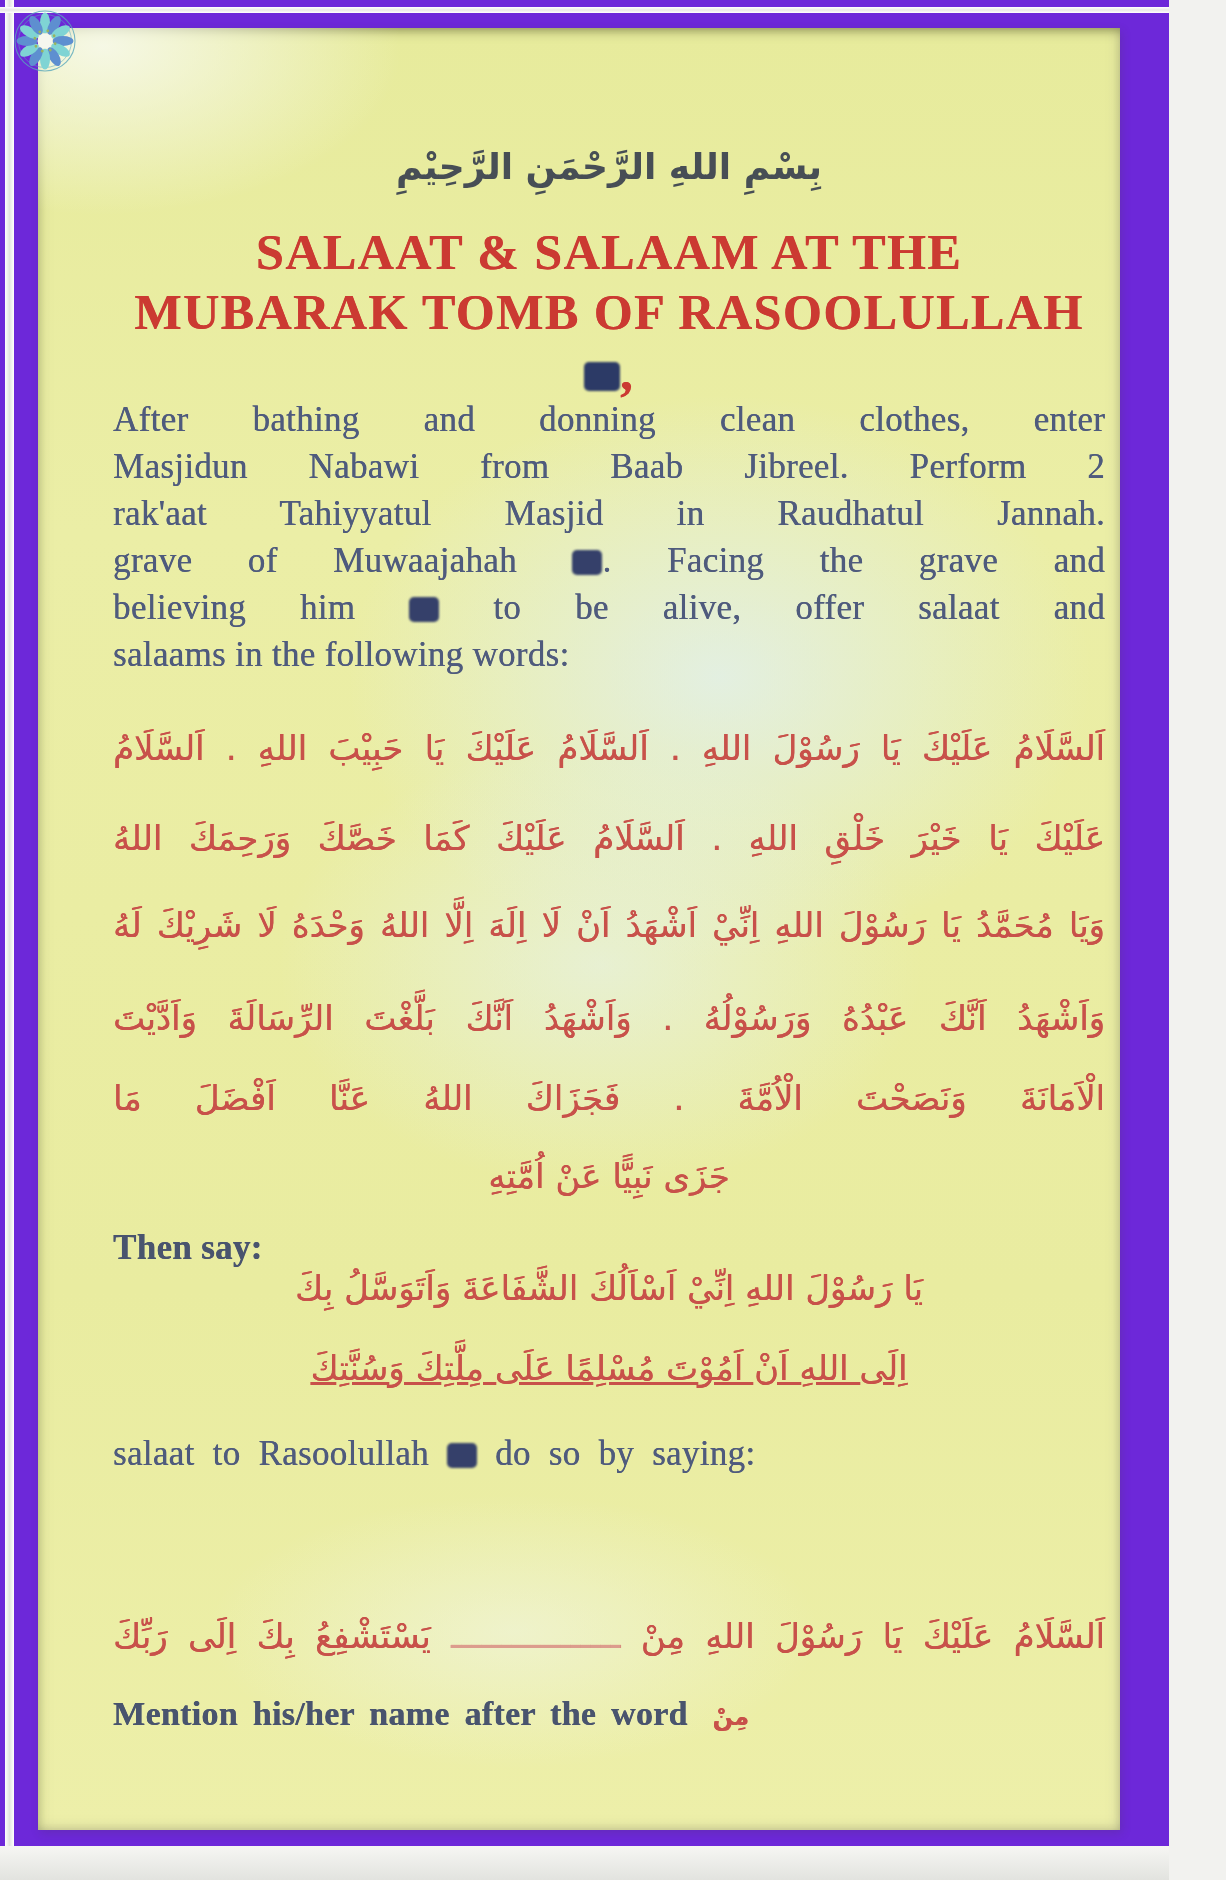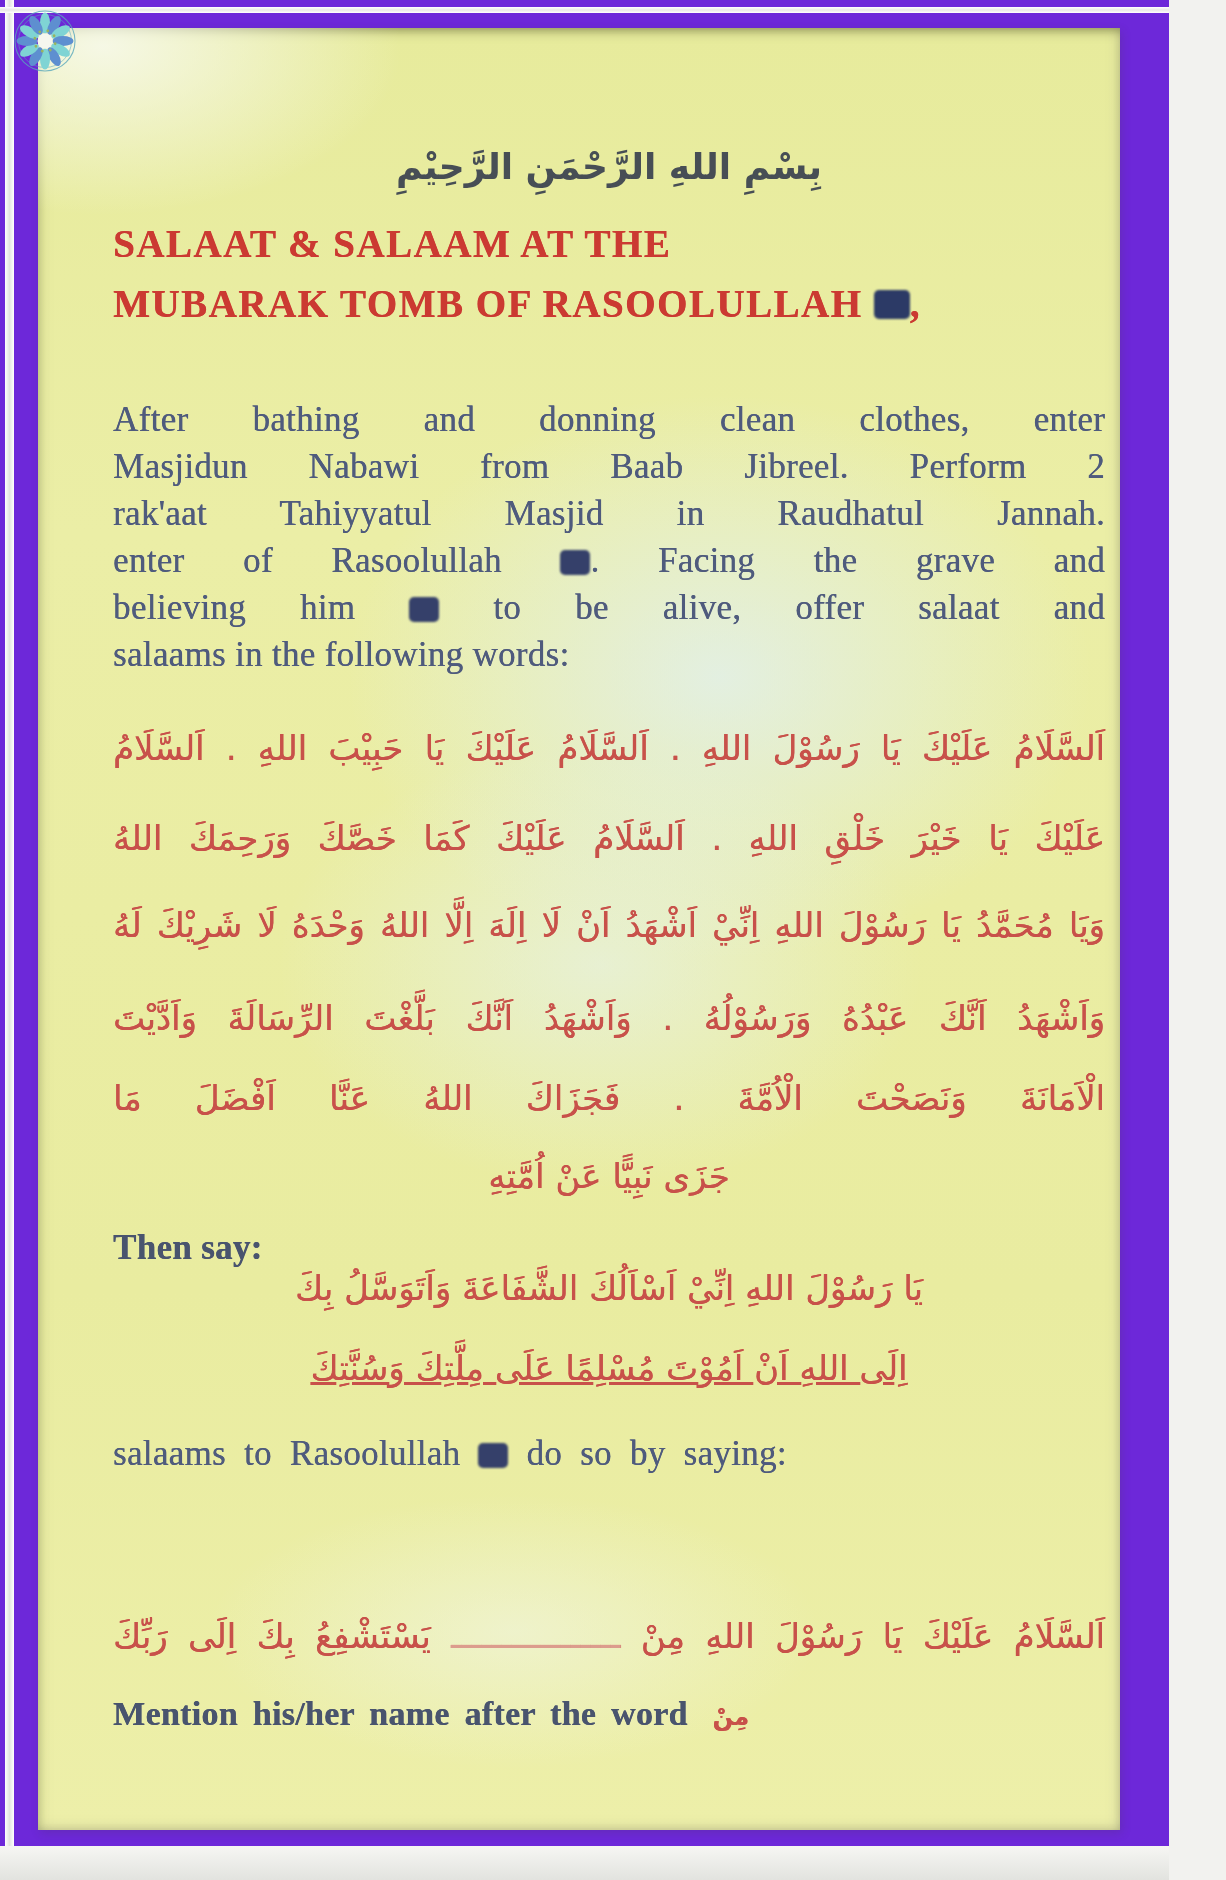--- a/index.html
+++ b/index.html
@@ -33,22 +33,22 @@
       radial-gradient(470px 210px at 44% 89%,rgba(242,247,240,.5) 0%,rgba(242,247,240,0) 65%);}
 
   
   .content{position:absolute;left:75px;top:0;width:992px;height:100%;
     filter:blur(.45px);}
   .abs{position:absolute;left:0;width:100%;}
 
   .bismillah{top:118px;text-align:center;font-family:"DejaVu Sans",sans-serif;
     font-size:36px;font-weight:bold;color:#474e55;letter-spacing:1px;}
 
-  .title{font-weight:bold;color:#cb3a32;letter-spacing:1.5px;
-    font-size:39px;line-height:60px;text-shadow:.4px 0 0 #cb3a32;}
+  .title{font-weight:bold;color:#cb3a32;text-align:center;letter-spacing:1.5px;
+    font-size:50px;line-height:60px;text-shadow:.4px 0 0 #cb3a32;margin-top:8px;}
   .title1{top:186px;}
   .title2{top:246px;}
 
   .en{color:#4f5b7d;font-size:35px;line-height:47px;text-shadow:.35px 0 0 currentColor;letter-spacing:.3px;}
   .jline{text-align:justify;text-align-last:justify;}
   .intro{top:368px;}
 
   .pbuh{display:inline-block;width:30px;height:25px;background:#35406a;border-radius:5px;
     vertical-align:-3px;filter:blur(1.1px);}
   .pbuh-title{width:36px;height:29px;background:#2c3a66;vertical-align:-2px;}
@@ -97,21 +97,21 @@
       <div class="abs title title2">
         <span>MUBARAK TOMB OF RASOOLULLAH</span>
         <span class="pbuh pbuh-title"></span><span>,</span>
       </div>
 
       <div class="abs en intro">
         <div class="jline">After bathing and donning clean clothes, enter</div>
         <div class="jline">Masjidun Nabawi from Baab Jibreel. Perform 2</div>
         <div class="jline">rak'aat Tahiyyatul Masjid in Raudhatul Jannah.</div>
         <div class="jline">
-          <span>enter of Rasoolullah</span>
+          <span>grave of Muwaajahah</span>
           <span class="pbuh"></span><span>. Facing the grave and</span>
         </div>
         <div class="jline">
           <span>believing him</span>
           <span class="pbuh"></span>
           <span>to be alive, offer salaat and</span>
         </div>
         <div>salaams in the following words:</div>
       </div>
 
@@ -122,21 +122,21 @@
       <div class="abs ar ar-just arl5" dir="rtl" lang="ar">الْاَمَانَةَ وَنَصَحْتَ الْاُمَّةَ . فَجَزَاكَ اللهُ عَنَّا اَفْضَلَ مَا</div>
       <div class="abs ar ar-center arl6" dir="rtl" lang="ar">جَزَى نَبِيًّا عَنْ اُمَّتِهِ</div>
 
       <div class="abs en then-say">Then say:</div>
 
       <div class="abs ar ar-center tsl1" dir="rtl" lang="ar">يَا رَسُوْلَ اللهِ اِنِّيْ اَسْاَلُكَ الشَّفَاعَةَ وَاَتَوَسَّلُ بِكَ</div>
       <div class="abs ar ar-center tsl2" dir="rtl" lang="ar">اِلَى اللهِ اَنْ اَمُوْتَ مُسْلِمًا عَلَى مِلَّتِكَ وَسُنَّتِكَ</div>
 
       <div class="abs en convey">
         <div class="convey-last">
-          <span>salaams to Rasoolullah</span>
+          <span>salaat to Rasoolullah</span>
           <span class="pbuh"></span>
           <span>do so by saying:</span>
         </div>
       </div>
 
       <div class="abs ar ar-just final-ar" dir="rtl" lang="ar">
         <span>اَلسَّلَامُ عَلَيْكَ يَا رَسُوْلَ اللهِ مِنْ</span>
         <span class="blank">ـــــــــــــــــ</span>
         <span>يَسْتَشْفِعُ بِكَ اِلَى رَبِّكَ</span>
       </div>

